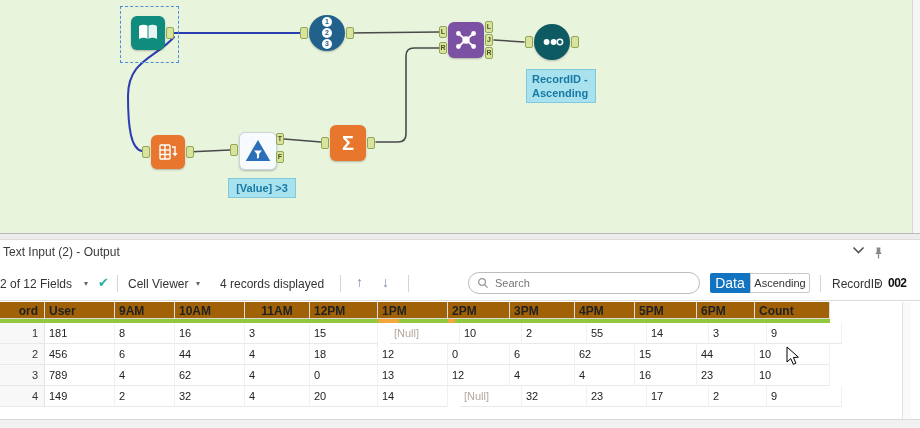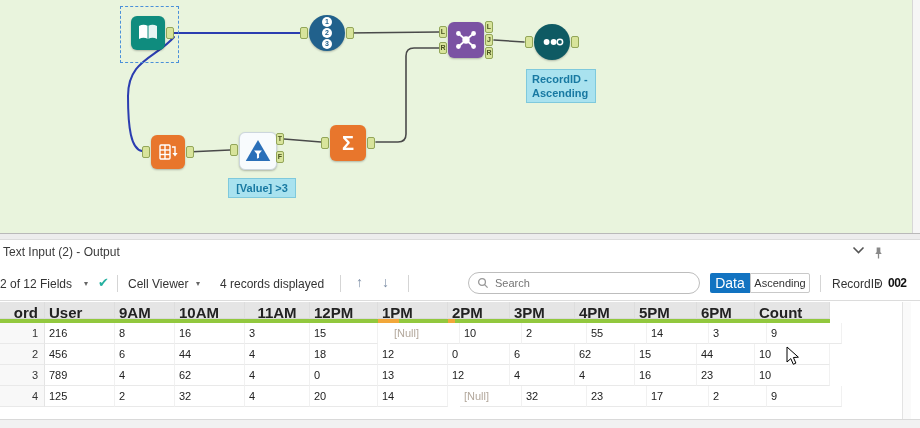--- a/index.html
+++ b/index.html
@@ -47,21 +47,21 @@
   .sep{position:absolute;top:7px;width:1px;height:17px;background:#d5d5d5;}
   .search-box{position:absolute;left:468px;top:4px;width:232px;height:22px;box-sizing:border-box;border:1px solid #bdbdbd;border-radius:12px;background:#fff;padding:0 8px 0 26px;font-size:11px;color:#333;outline:none;font-family:"Liberation Sans",sans-serif;}
   .search-icon{position:absolute;left:477px;top:9px;pointer-events:none;}
   .btn-data{position:absolute;left:710px;top:5px;width:40px;height:20px;line-height:20px;text-align:center;font-size:14px;color:#fff;background:var(--data-button-blue);border-radius:2px 0 0 2px;}
   .btn-meta{position:absolute;left:750px;top:5px;width:60px;height:20px;line-height:18px;text-align:center;font-size:11px;color:#333;background:#fff;border:1px solid #c9c9c9;box-sizing:border-box;border-radius:0 2px 2px 0;}
   .counter{position:absolute;left:888px;top:8px;font-size:12px;font-weight:bold;color:#111;letter-spacing:-0.5px;}
 
   
   #grid{position:absolute;left:0;top:62px;}
   .hdr-row{display:flex;height:17px;}
-  .hcell{box-sizing:border-box;background:#e5e5e5;border-right:1px solid #ddd;border-bottom:1px solid #d9d9d9;font-size:15px;font-weight:bold;color:#222;padding:2px 4px;overflow:hidden;white-space:nowrap;}
+  .hcell{box-sizing:border-box;background:#a16207;border-right:1px solid #ddd;border-bottom:1px solid #d9d9d9;font-size:12px;font-weight:bold;color:#222;padding:2px 4px;overflow:hidden;white-space:nowrap;}
   .hcell.first{text-align:right;padding-right:6px;}
   .qrow{display:flex;height:4px;}
   .qseg{position:relative;background:var(--quality-green);box-sizing:border-box;}
   .qseg .orange{position:absolute;left:0;top:0;bottom:0;background:var(--quality-orange);}
   .trow{display:flex;height:21px;}
   .cell{box-sizing:border-box;background:#fff;border-right:1px solid #f1f1f1;border-bottom:1px solid #e9e9e9;font-size:11px;color:#222;padding:4px 4px 0 4px;overflow:hidden;white-space:nowrap;}
   .cell.rownum{background:#f8f8f8;text-align:right;padding-right:6px;color:#333;border-right:1px solid #e4e4e4;}
   .cell.null{color:var(--null-text);margin-left:12px;}
   .grid-scroll{position:absolute;left:902px;top:62px;width:8px;height:117px;background:#fafafa;border-left:1px solid #e3e3e3;}
   .bottom-strip{position:absolute;left:0;top:419px;width:920px;height:9px;background:#f1f1f1;border-top:1px solid #d9d9d9;box-sizing:border-box;}
@@ -241,21 +241,21 @@
             <div class="orange" style="width: 12%;"></div>
           </div>
           <div class="qseg" style="width: 65px;"></div>
           <div class="qseg" style="width: 60px;"></div>
           <div class="qseg" style="width: 62px;"></div>
           <div class="qseg" style="width: 58px;"></div>
           <div class="qseg" style="width: 75px;"></div>
         </div>
         <div class="trow">
           <div class="cell rownum" style="width: 45px;">1</div>
-          <div class="cell" style="width: 70px;">216</div>
+          <div class="cell" style="width: 70px;">181</div>
           <div class="cell" style="width: 60px;">8</div>
           <div class="cell" style="width: 70px;">16</div>
           <div class="cell" style="width: 65px;">3</div>
           <div class="cell" style="width: 68px;">15</div>
           <div class="cell null" style="width: 70px;">[Null]</div>
           <div class="cell" style="width: 62px;">10</div>
           <div class="cell" style="width: 65px;">2</div>
           <div class="cell" style="width: 60px;">55</div>
           <div class="cell" style="width: 62px;">14</div>
           <div class="cell" style="width: 58px;">3</div>
@@ -286,21 +286,21 @@
           <div class="cell" style="width: 70px;">13</div>
           <div class="cell" style="width: 62px;">12</div>
           <div class="cell" style="width: 65px;">4</div>
           <div class="cell" style="width: 60px;">4</div>
           <div class="cell" style="width: 62px;">16</div>
           <div class="cell" style="width: 58px;">23</div>
           <div class="cell" style="width: 75px;">10</div>
         </div>
         <div class="trow">
           <div class="cell rownum" style="width: 45px;">4</div>
-          <div class="cell" style="width: 70px;">125</div>
+          <div class="cell" style="width: 70px;">149</div>
           <div class="cell" style="width: 60px;">2</div>
           <div class="cell" style="width: 70px;">32</div>
           <div class="cell" style="width: 65px;">4</div>
           <div class="cell" style="width: 68px;">20</div>
           <div class="cell" style="width: 70px;">14</div>
           <div class="cell null" style="width: 62px;">[Null]</div>
           <div class="cell" style="width: 65px;">32</div>
           <div class="cell" style="width: 60px;">23</div>
           <div class="cell" style="width: 62px;">17</div>
           <div class="cell" style="width: 58px;">2</div>

